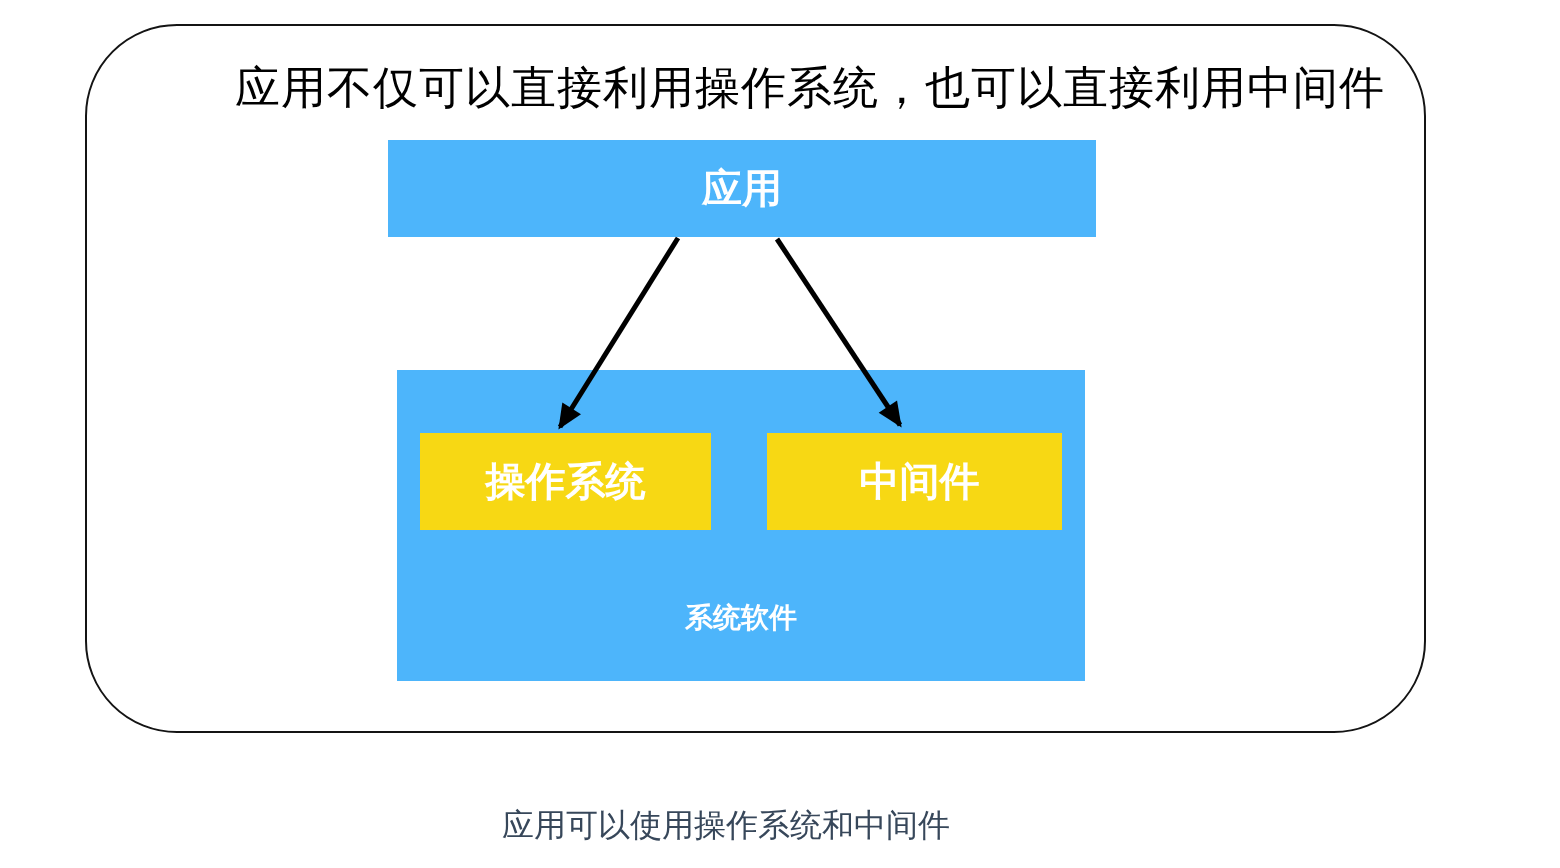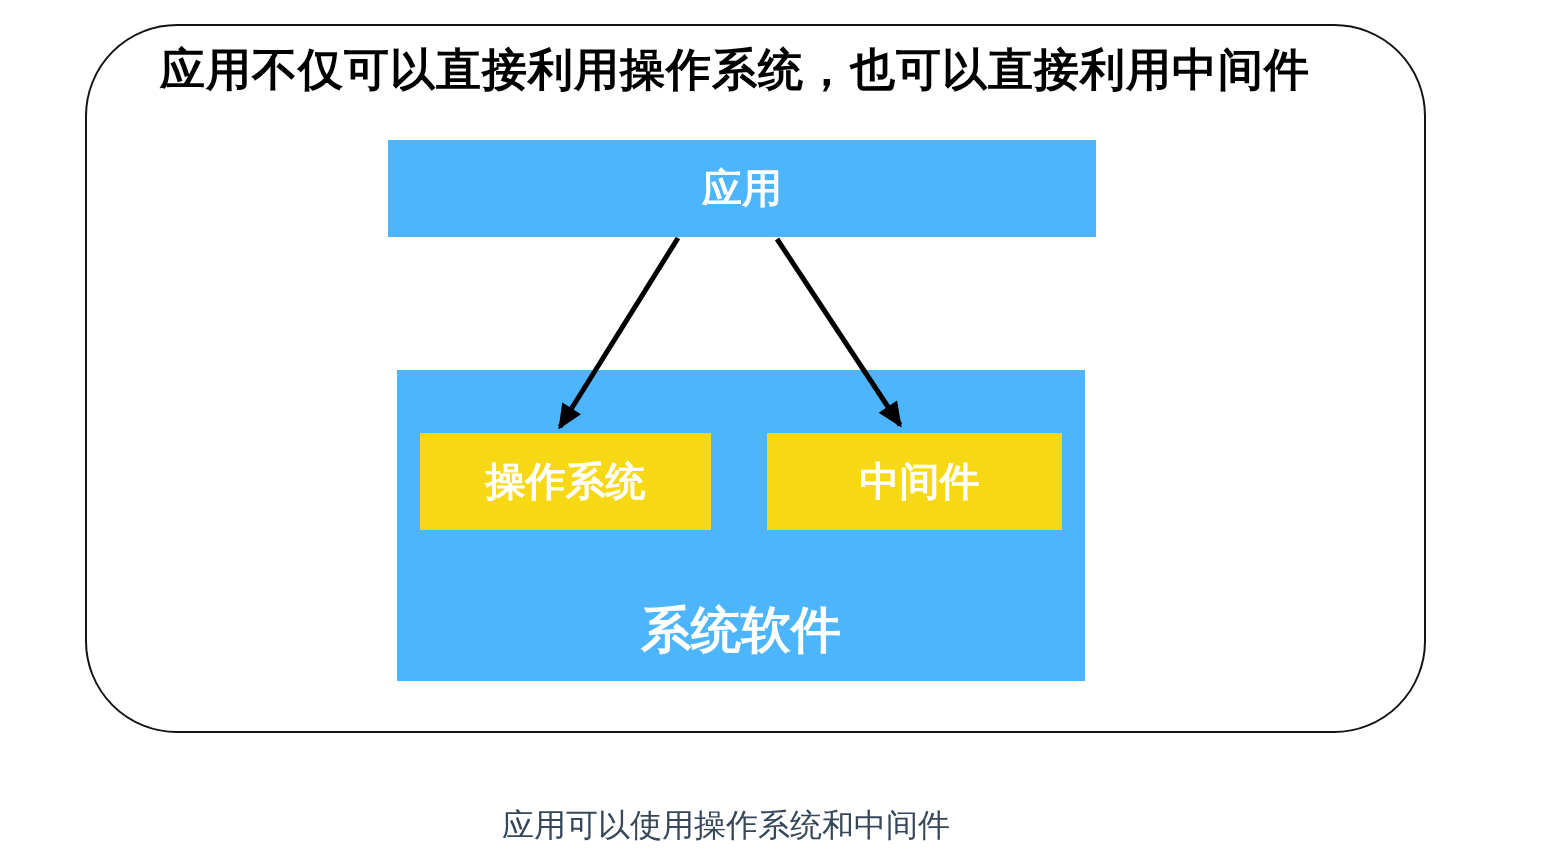--- a/index.html
+++ b/index.html
@@ -16,22 +16,22 @@
     width:1560px;height:868px;position:relative;overflow:hidden;
   }
   .stage{position:absolute;left:0;top:0;width:1560px;height:868px;}
 
   .outer-rect{
     position:absolute;left:85px;top:24px;width:1341px;height:709px;
     border:2px solid #141414;border-radius:92px;background:#ffffff;
   }
 
   .title{
-    position:absolute;left:85px;top:44px;width:1300px;
-    text-align:center;font-size:45px;font-weight:bold;color:var(--title);
+    position:absolute;left:85px;top:62px;width:1300px;
+    text-align:right;font-size:45px;font-weight:normal;color:var(--title);
     letter-spacing:1px;line-height:1.15;white-space:nowrap;
   }
 
   .box{
     position:absolute;display:flex;align-items:center;justify-content:center;
     color:#ffffff;font-weight:bold;
   }
   .app-box{
     left:388px;top:140px;width:708px;height:97px;
     background:var(--blue);font-size:40px;align-items:center;
@@ -43,21 +43,21 @@
   .os-box{
     left:420px;top:433px;width:291px;height:97px;
     background:var(--yellow);font-size:40px;
   }
   .mw-box{
     left:767px;top:433px;width:295px;height:97px;
     background:var(--yellow);font-size:40px;padding-left:10px;
   }
   .system-label{
     position:absolute;left:397px;top:603px;width:688px;
-    text-align:center;color:#ffffff;font-weight:bold;font-size:50px;
+    text-align:center;color:#ffffff;font-weight:bold;font-size:28px;
     line-height:1.1;
   }
 
   .arrows{position:absolute;left:0;top:0;width:1560px;height:868px;pointer-events:none;}
 
   .caption{
     position:absolute;left:0;top:806px;width:1430px;
     text-align:center;font-size:32px;color:var(--caption);
     line-height:1.2;white-space:nowrap;padding-left:22px;
   }

